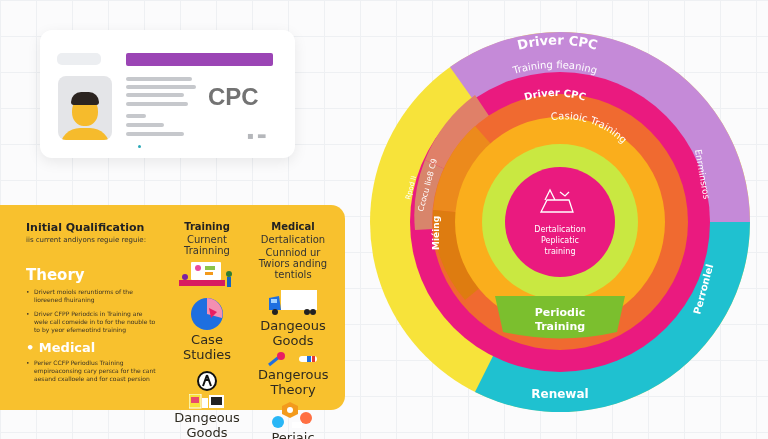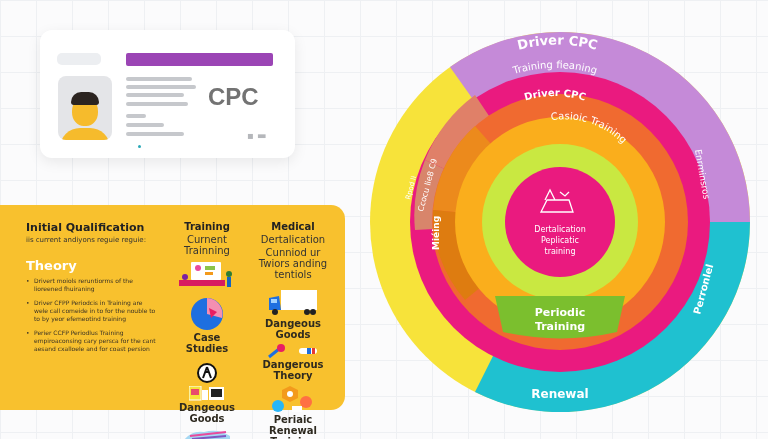--- a/index.html
+++ b/index.html
@@ -31,30 +31,30 @@
   .card .sig { position: absolute; left: 207px; top: 100px; font-size: 10px; color: #b5b7bb; }
 
   
   .panel {
     position: absolute; left: 0; top: 205px; width: 345px; height: 205px;
     background: #f8c12e; border-radius: 0 14px 14px 0;
   }
   .col1 { position: absolute; left: 26px; top: 16px; width: 130px; }
   .col1 .h { font-weight: 700; font-size: 11px; color: #222; }
   .col1 .sub { font-size: 7px; color: #333; margin-top: 2px; }
-  .col1 .theory { font-weight: 700; font-size: 13px; color: #fff; margin-top: 14px; }
+  .col1 .theory { font-weight: 700; font-size: 15px; color: #fff; margin-top: 22px; }
   .col1 ul { list-style: none; margin-top: 4px; }
   .col1 li { font-size: 6px; line-height: 8px; color: #3b3324; position: relative; padding-left: 8px; margin-bottom: 6px; }
   .col1 li::before { content: "•"; position: absolute; left: 0; }
   .col1 .med { font-weight: 700; font-size: 13px; color: #fff; margin-top: 2px; }
   .col2 { position: absolute; left: 172px; top: 16px; width: 70px; text-align: center; }
   .col3 { position: absolute; left: 258px; top: 16px; width: 70px; text-align: center; }
   .col2 .h, .col3 .h { font-weight: 700; font-size: 10px; color: #222; }
   .col2 .sub, .col3 .sub { font-size: 10px; color: #333; margin-top: 2px; }
-  .cap { font-size: 10px; color: #2e2a20; font-weight: bold; }
+  .cap { font-size: 13px; color: #2e2a20; }
   .ico { position: relative; margin: 0 auto; }
 
   
   .rings { position: absolute; left: 355px; top: 0; width: 413px; height: 439px; }
   .rings svg { position: absolute; left: 0; top: 0; }
 </style>
 </head>
 <body>
 
 <div class="card">
@@ -79,20 +79,21 @@
 
 <div class="panel">
   <div class="col1">
     <div class="h">Initial Qualification</div>
     <div class="sub">iis current andiyons reguie reguie:</div>
     <div class="theory">Theory</div>
     <ul>
       <li>Drivert moiols reruntiorms of the lioreened fhuiraning</li>
       <li>Driver CFPP Periodcis in Training are wele call comeide in to for the nouble to to by yeor efemeotind training</li>
     </ul>
+    <div class="med">• <span>Medical</span></div>
     <ul>
       <li>Perier CCFP Periodlus Training empiroaconsing cary persca for the cant aesand cxalloele and for coast persion</li>
     </ul>
   </div>
 
   <div class="col2">
     <div class="h">Training</div>
     <div class="sub">Curnent Trainning</div>
     <svg class="ico" width="60" height="30" viewBox="0 0 60 30" style="display:block;margin:4px auto 0">
       <rect x="14" y="2" width="30" height="18" fill="#fff" rx="1"></rect>

